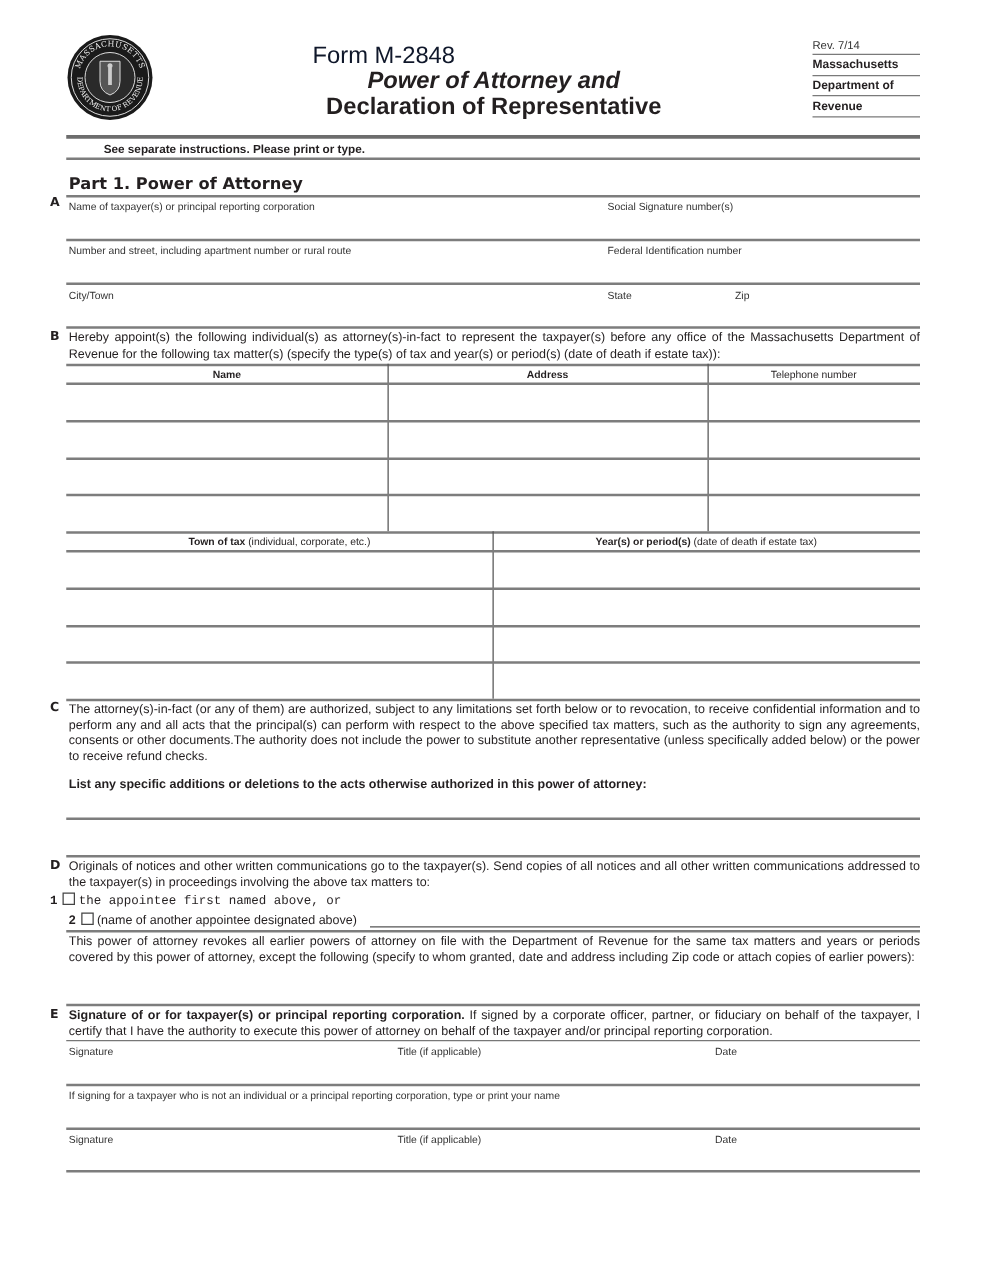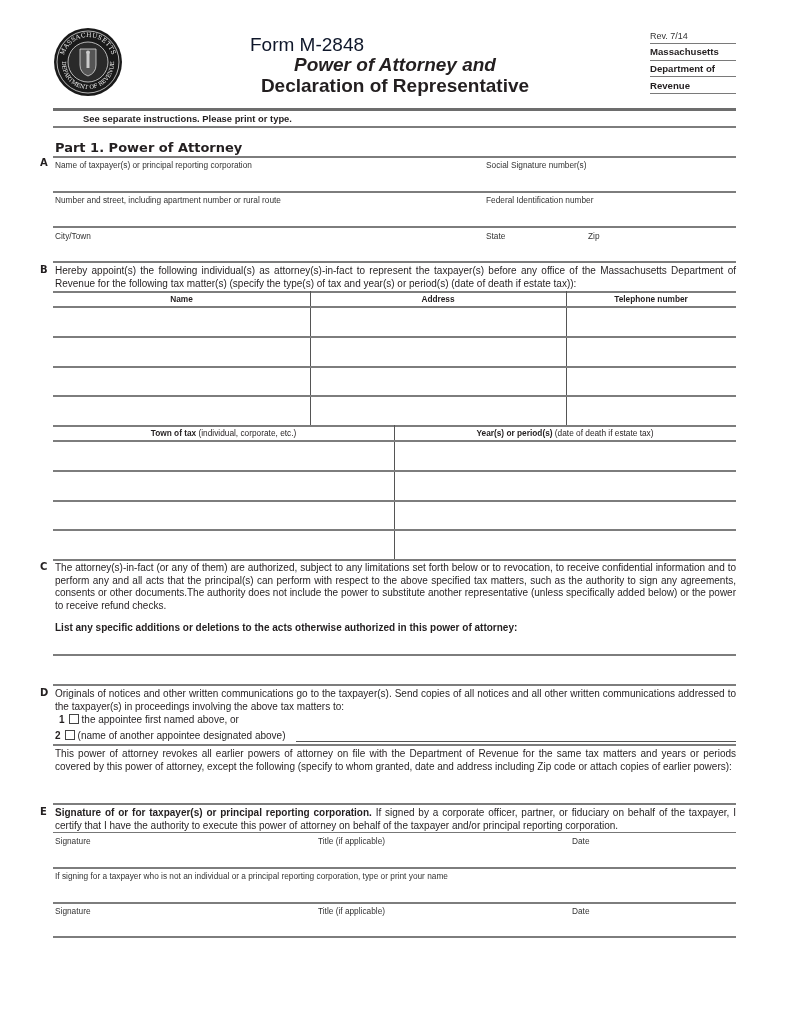--- a/index.html
+++ b/index.html
@@ -75,21 +75,21 @@
 <div class="cell" style="left:484px; top:241px; width:100px; height:20px;"></div>
 <div class="cell" style="left:586px; top:241px; width:150px; height:20px;"></div>
 <div class="hline med" style="left:53px; top:261px; width:683px;"></div>
 
 <div class="letter" style="left:40px; top:264px;">B</div>
 <div class="para" style="left:55px; top:265px; width:681px; text-align-last:left;">Hereby appoint(s) the following individual(s) as attorney(s)-in-fact to represent the taxpayer(s) before any office of the Massachusetts Department of Revenue for the following tax matter(s) (specify the type(s) of tax and year(s) or period(s) (date of death if estate tax)):</div>
 
 <div class="hline med" style="left:53px; top:291px; width:683px;"></div>
 <div class="colhead" style="left:53px; top:294px; width:257px; font-weight:bold;">Name</div>
 <div class="colhead" style="left:310px; top:294px; width:256px; font-weight:bold;">Address</div>
-<div class="colhead" style="left:566px; top:294px; width:170px; font-weight:bold;">Telephone number</div>
+<div class="colhead" style="left:566px; top:294px; width:170px; font-weight:normal;">Telephone number</div>
 <div class="vline" style="left:310px; top:291px; height:134px;"></div>
 <div class="vline" style="left:566px; top:291px; height:134px;"></div>
 <div class="hline med" style="left:53px; top:306px; width:683px;"></div>
 
 <div class="cell" style="left:53px; top:307px; width:257px; height:29px;"></div>
 <div class="cell" style="left:311px; top:307px; width:255px; height:29px;"></div>
 <div class="cell" style="left:567px; top:307px; width:169px; height:29px;"></div>
 <div class="hline med" style="left:53px; top:336px; width:683px;"></div>
 <div class="cell" style="left:53px; top:337px; width:257px; height:29px;"></div>
 <div class="cell" style="left:311px; top:337px; width:255px; height:29px;"></div>
@@ -130,21 +130,21 @@
 <div class="para" style="left:55px; top:562px; width:681px;">The attorney(s)-in-fact (or any of them) are authorized, subject to any limitations set forth below or to revocation, to receive confidential information and to perform any and all acts that the principal(s) can perform with respect to the above specified tax matters, such as the authority to sign any agreements, consents or other documents.The authority does not include the power to substitute another representative (unless specifically added below) or the power to receive refund checks.</div>
 <div class="abs" style="left:55px; top:622px; font-size:10px; font-weight:bold;">List any specific additions or deletions to the acts otherwise authorized in this power of attorney:</div>
 <div class="cell" style="left:53px; top:636px; width:683px; height:18px;"></div>
 <div class="hline med" style="left:53px; top:654px; width:683px;"></div>
 <div class="cell" style="left:53px; top:656px; width:683px; height:27px;"></div>
 <div class="hline med" style="left:53px; top:684px; width:683px;"></div>
 
 <div class="letter" style="left:40px; top:687px;">D</div>
 <div class="para" style="left:55px; top:688px; width:681px; text-align-last:left;">Originals of notices and other written communications go to the taxpayer(s). Send copies of all notices and all other written communications addressed to the taxpayer(s) in proceedings involving the above tax matters to:</div>
 
-<div class="abs" style="left:59px; top:714px; font-size:10px; white-space:nowrap;">
+<div class="abs" style="left:40px; top:714px; font-size:10px; white-space:nowrap;font-family:Liberation Mono, monospace;">
   <b>1</b><span class="cb"></span><span>the appointee first named above, or</span>
 </div>
 <div class="abs" style="left:55px; top:730px; font-size:10px; white-space:nowrap;">
   <b>2</b><span class="cb"></span><span>(name of another appointee designated above)</span>
 </div>
 <div class="cell" style="left:296px; top:729px; width:440px; height:13px;"></div>
 <div class="hline" style="left:296px; top:741px; width:440px; border-top:1.2px solid #555;"></div>
 <div class="hline med" style="left:53px; top:744px; width:683px;"></div>
 
 <div class="para" style="left:55px; top:748px; width:681px; text-align-last:left;">This power of attorney revokes all earlier powers of attorney on file with the Department of Revenue for the same tax matters and years or periods covered by this power of attorney, except the following (specify to whom granted, date and address including Zip code or attach copies of earlier powers):</div>

